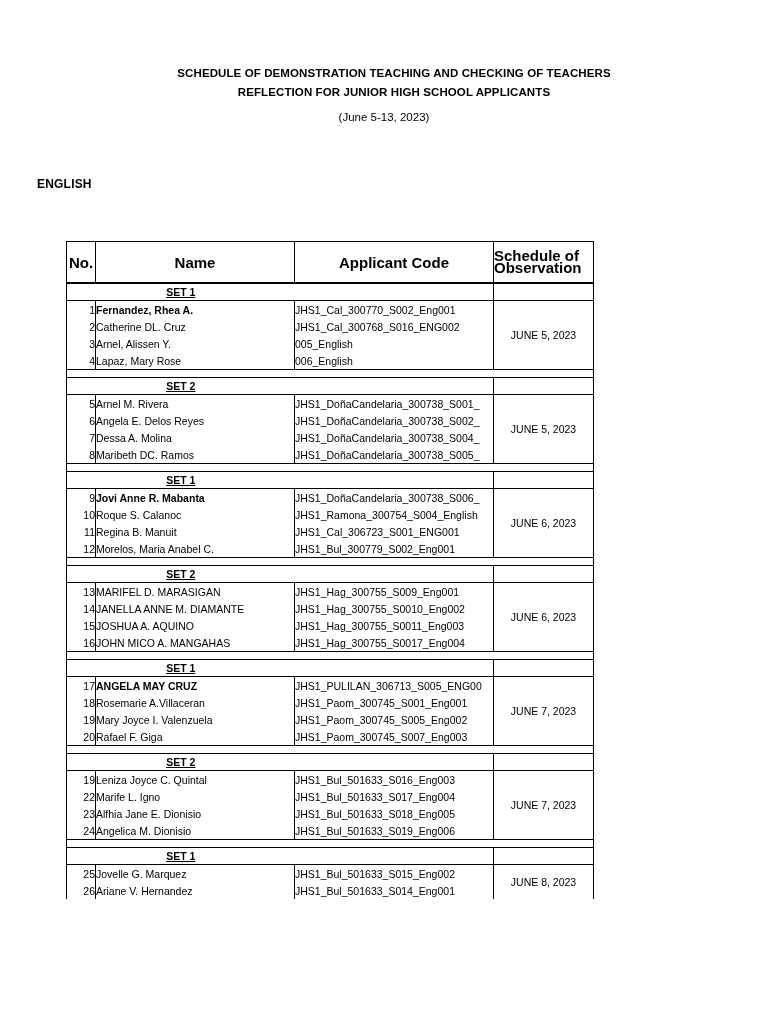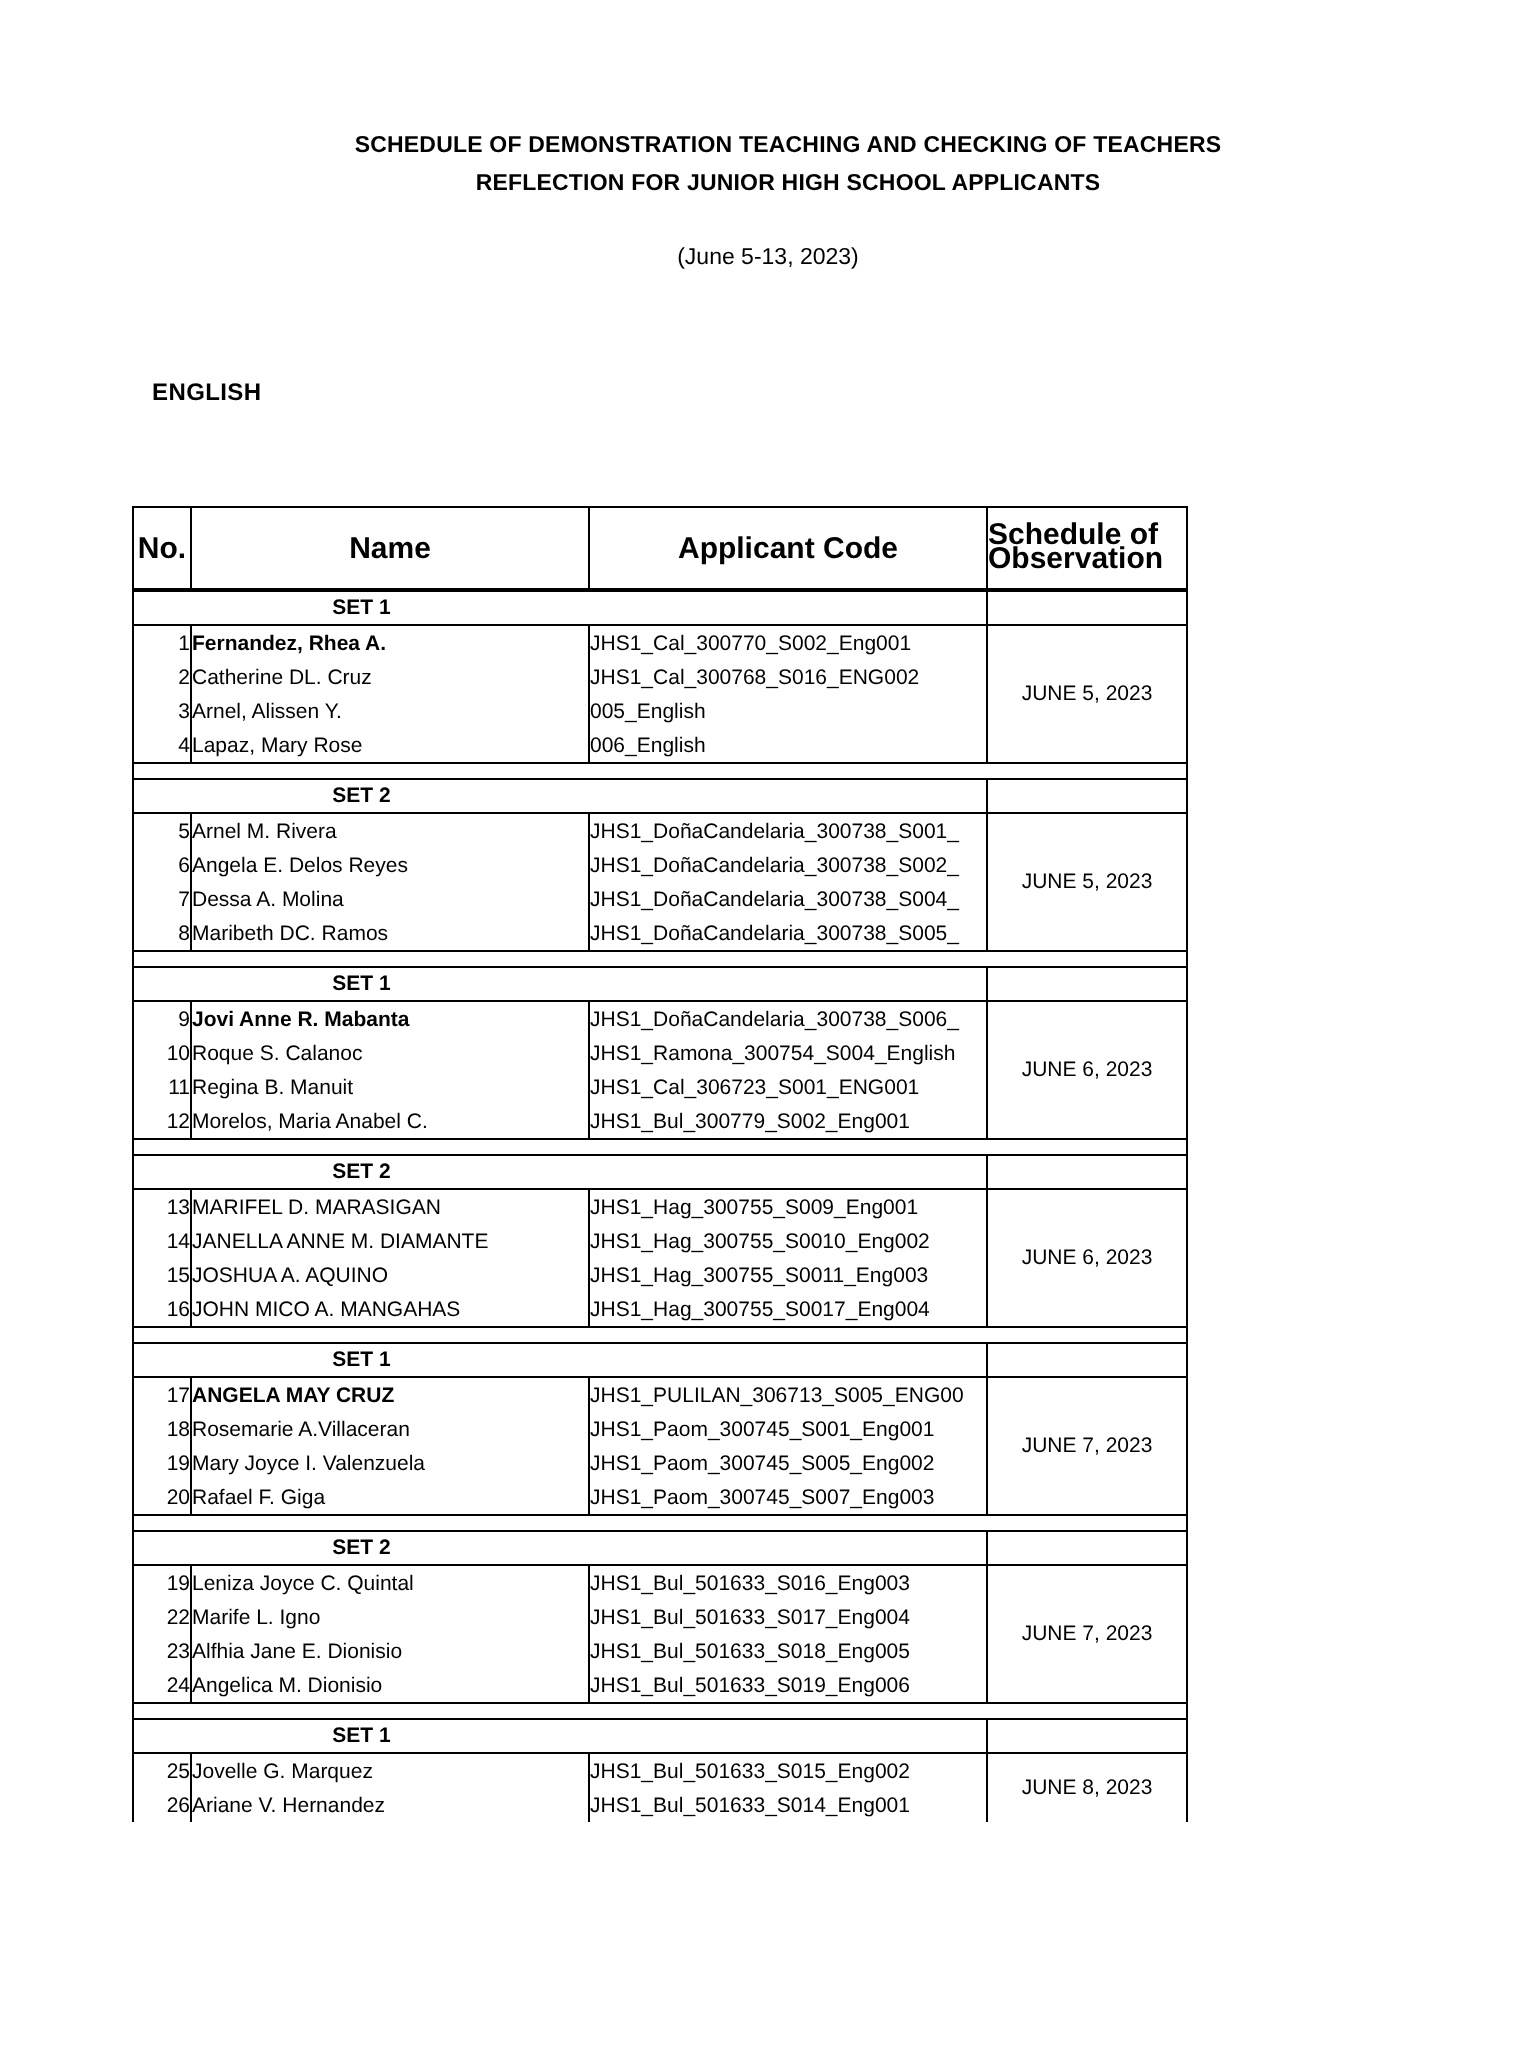--- a/index.html
+++ b/index.html
@@ -33,25 +33,25 @@
     letter-spacing: 0.1px;
     padding-left: 20px;
   }
   .title-line.sub {
     font-weight: bold;
   }
   .title-date {
     font-size: 11.5px;
     font-weight: normal;
     line-height: 19px;
-    margin-top: 18px;
+    margin-top: 6px;
   }
   .subject-heading {
     margin-top: 50px;
-    margin-left: 76px;
+    margin-left: 37px;
     font-size: 12px;
     font-weight: bold;
     letter-spacing: 0.2px;
   }
   table.sched {
     margin-top: 50px;
     margin-left: 66px;
     border-collapse: collapse;
     width: 525px;
     table-layout: fixed;
@@ -73,20 +73,21 @@
   th.col-name { width: 198px; }
   th.col-code { width: 198px; }
   th.col-sched { width: 99px; text-align: left; padding-left: 4px; line-height: 12px;}
   .set-row td {
     text-align: center;
     font-weight: bold;
     font-size: 10.5px;
     height: 16px;
     border-top: 2px solid #000;
     border-bottom: none;
+    text-decoration: underline;
   }
   .set-row td.set-label {
     border-left: 1px solid #000;
     border-right: none;
   }
   .set-row td.set-blank-code {
     border-left: none;
     border-right: 1px solid #000;
   }
   .set-row td.set-sched {

